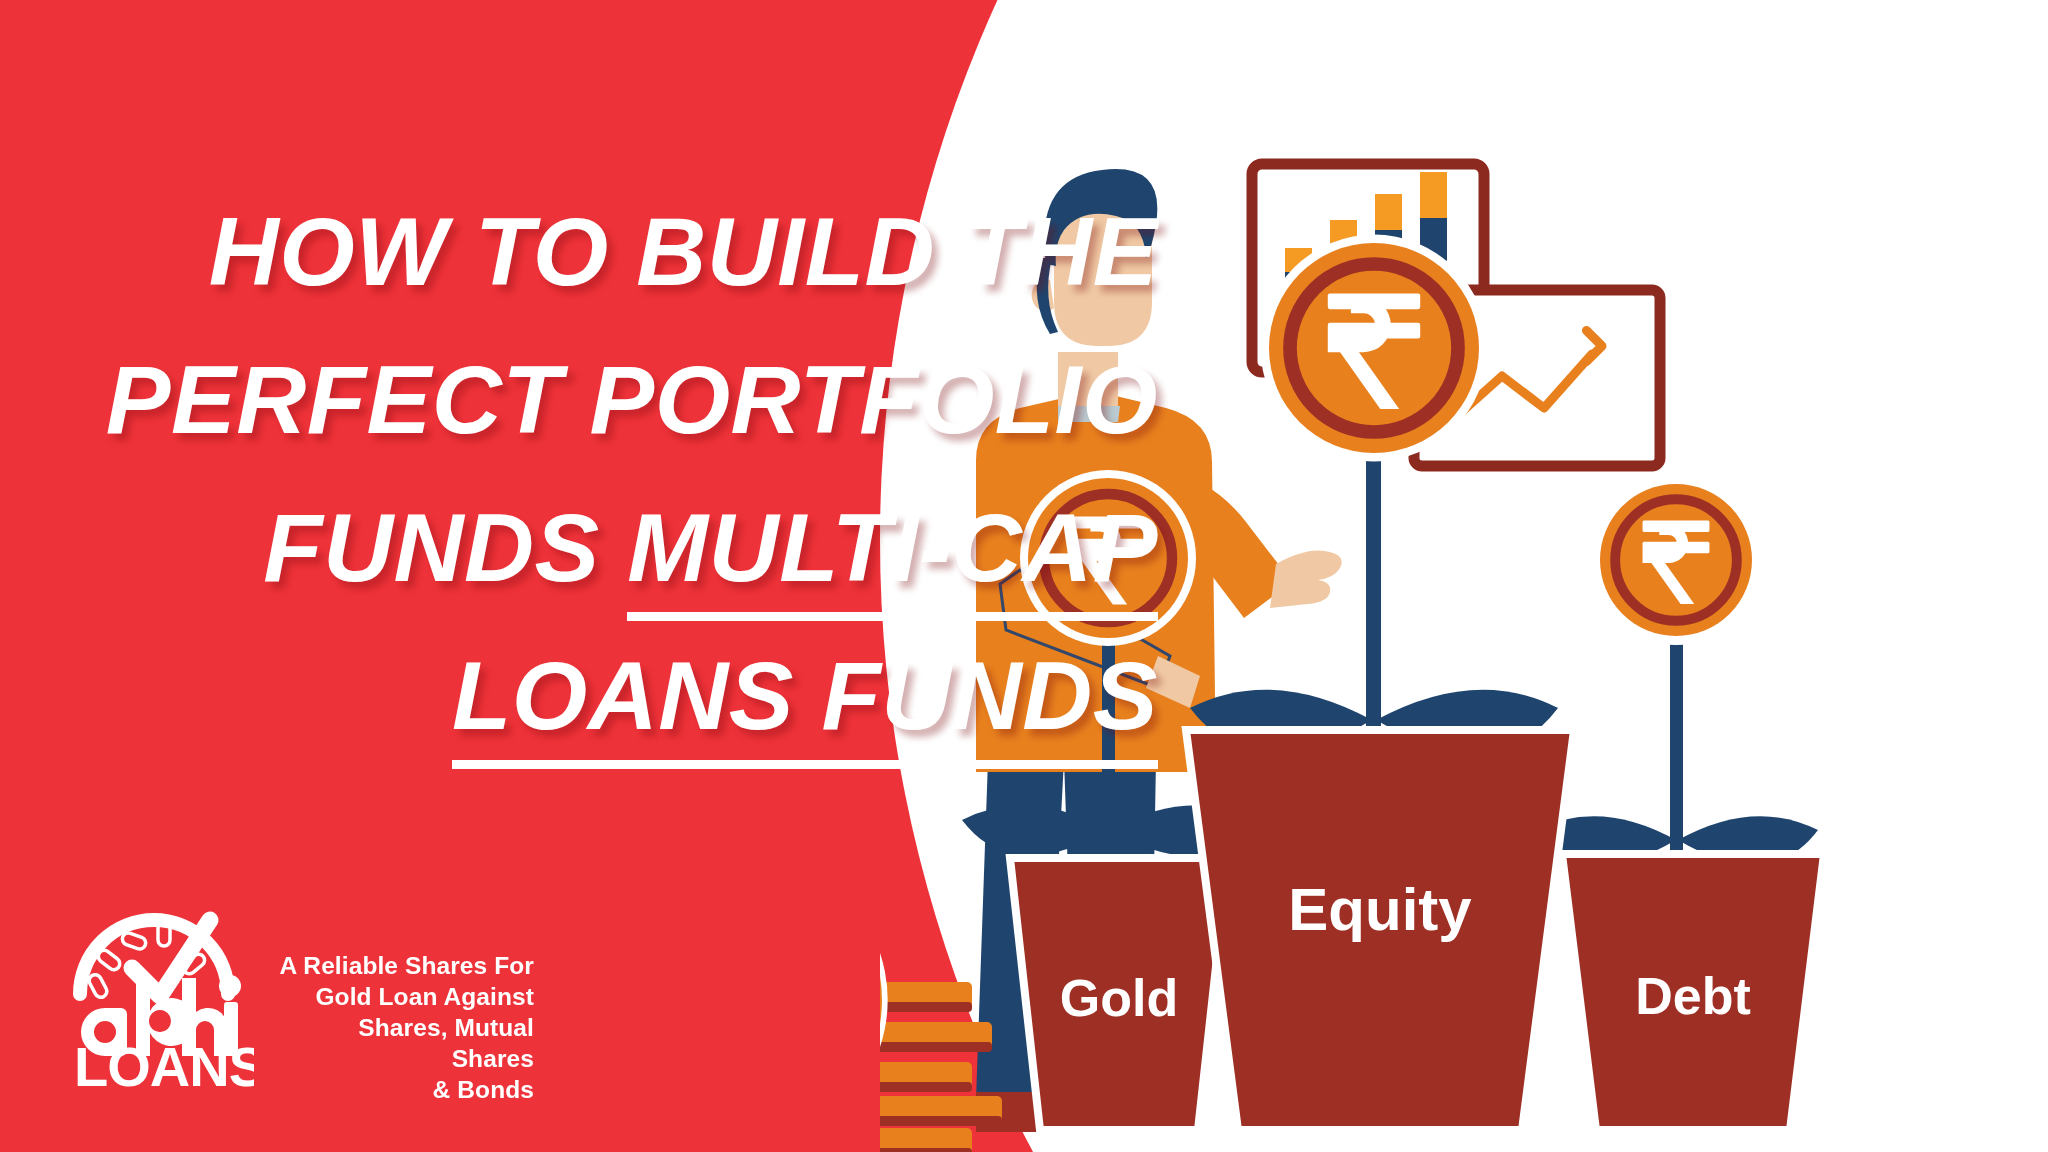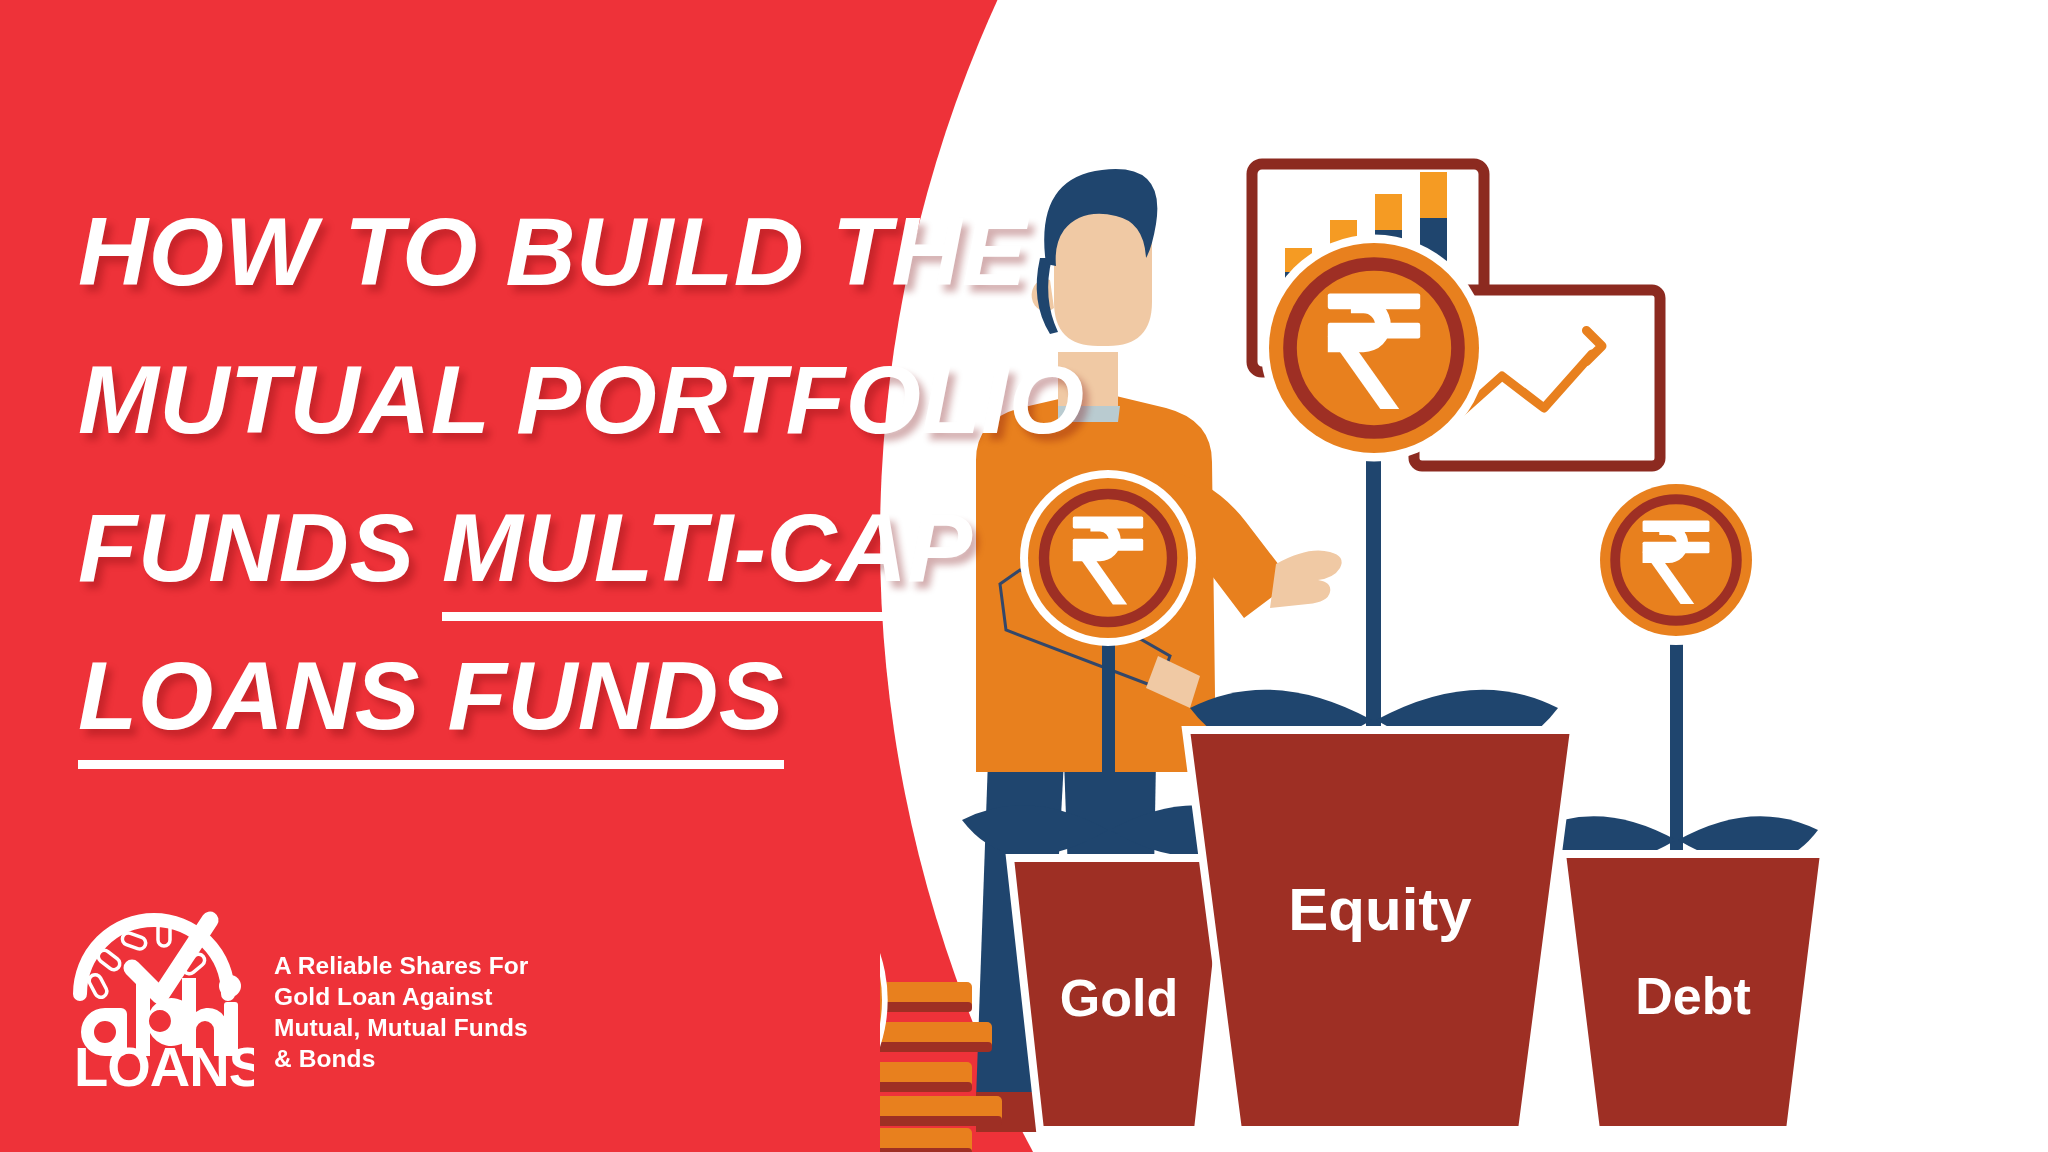--- a/index.html
+++ b/index.html
@@ -5,20 +5,21 @@
   html,body{margin:0;padding:0;background:#222;}
   *{box-sizing:border-box;}
 
   .banner{
     position:relative;
     width:2048px;
     height:1152px;
     overflow:hidden;
     background:#b91c1c;
     font-family:"Liberation Sans", sans-serif;
+    text-align:right;
   }
 
   
   .bg-red{
     position:absolute; inset:0;
     background:#EE3239;
   }
   .white-curve{
     position:absolute;
     
@@ -96,21 +97,21 @@
 </head>
 <body>
 
 <div class="banner">
 
   <div class="bg-red"></div>
   <div class="white-curve"></div>
 
   <div class="headline">
     <span class="hl-line">HOW TO BUILD THE</span>
-    <span class="hl-line">MUTUAL PORTFOLIO</span>
+    <span class="hl-line">PERFECT PORTFOLIO</span>
     <span class="hl-line"><span>FUNDS </span><span class="u">MULTI-CAP</span></span>
     <span class="hl-line"><span class="u">LOANS FUNDS</span></span>
   </div>
 
   <div class="logo-block">
 
     <svg class="logo-mark" viewBox="0 0 182 200">
 
       <path d="M8 104 A74 74 0 0 1 156 104" fill="none" stroke="#ffffff" stroke-width="14" stroke-linecap="round"></path>
 
@@ -136,21 +137,21 @@
 
         <rect x="152" y="112" width="14" height="54" rx="3"></rect>
       </g>
 
       <text x="2" y="196" font-family="Liberation Sans, sans-serif" font-size="56" font-weight="bold" fill="#ffffff" letter-spacing="-1">LOANS</text>
     </svg>
 
     <div class="logo-tagline">
       <span>A Reliable Shares For</span>
       <span>Gold Loan Against</span>
-      <span>Mutual, Mutual Funds</span>
+      <span>Shares, Mutual Shares</span>
       <span>&amp; Bonds</span>
     </div>
   </div>
 
   <div class="art">
     <svg viewBox="0 0 1168 1012">
       <defs>
 
         <g id="rupee-coin">
           <circle cx="0" cy="0" r="100" fill="#E8801E"></circle>

